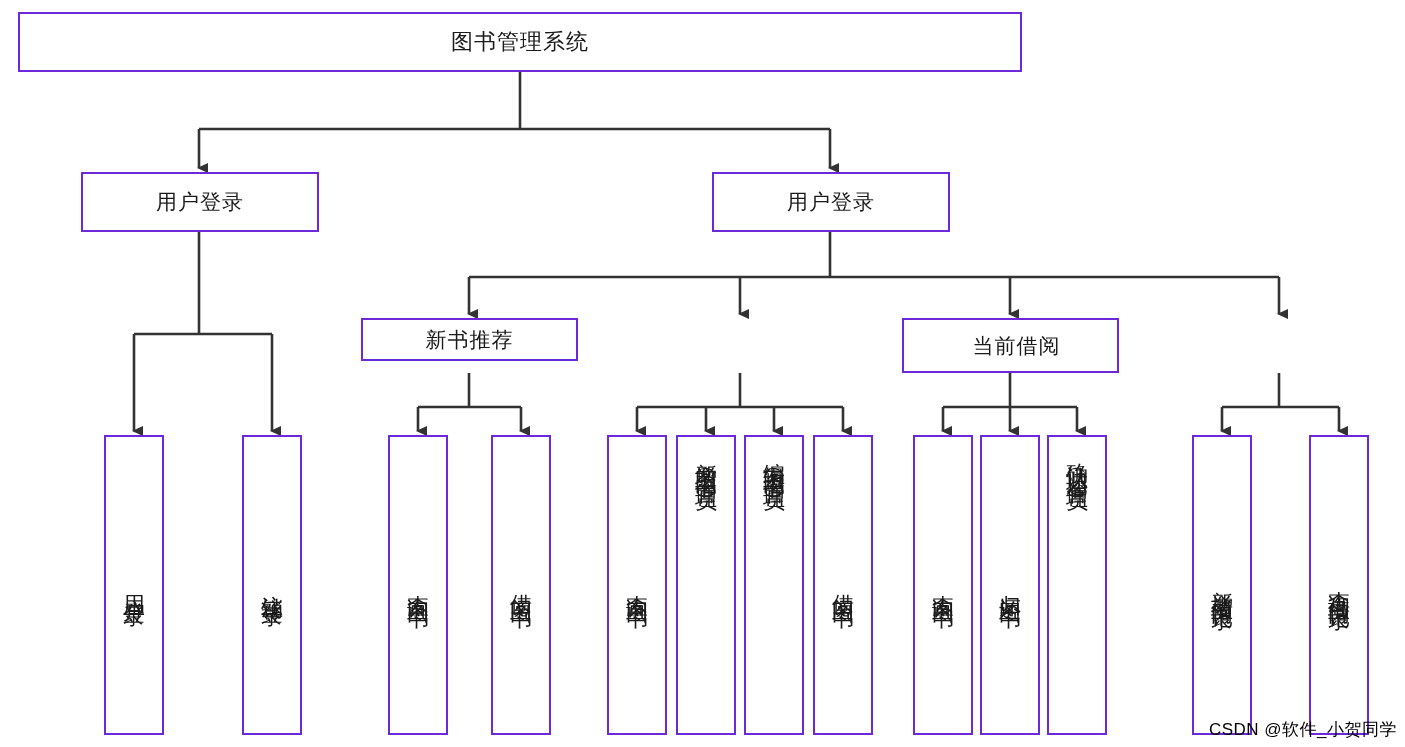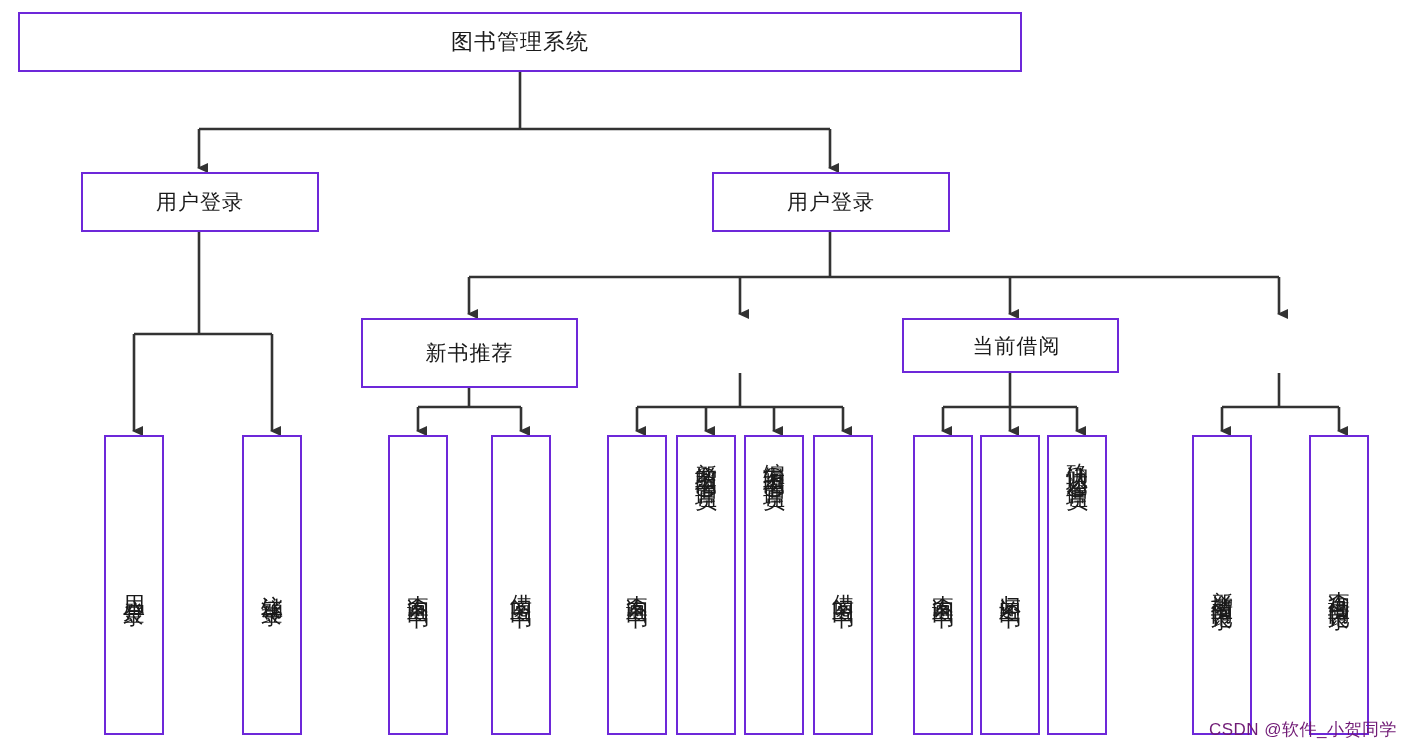--- a/index.html
+++ b/index.html
@@ -66,21 +66,21 @@
     text-orientation: upright;
     font-size: 22px;
     letter-spacing: 4px;
     line-height: 1;
   }
   .watermark {
     position: absolute;
     right: 8px;
     bottom: 6px;
     font-size: 17px;
-    color: #701a75;
+    color: #000000;
     letter-spacing: 0.5px;
     white-space: nowrap;
     user-select: none;
   }
 </style>
 </head>
 <body>
 
 <div id="diagram-root">
 
@@ -140,21 +140,21 @@
   </div>
 
   <div class="node horiz" style="left:81px; top:172px; width:238px; height:60px;">
     <span class="label">用户登录</span>
   </div>
 
   <div class="node horiz" style="left:712px; top:172px; width:238px; height:60px;">
     <span class="label">用户登录</span>
   </div>
 
-  <div class="node horiz" style="left:361px; top:318px; width:217px; height:70px;">
+  <div class="node horiz" style="left:361px; top:318px; width:217px; height:43px;">
     <span class="label">新书推荐</span>
   </div>
 
 
   <div class="node horiz" style="left:902px; top:318px; width:217px; height:55px;padding-left:12px;">
     <span class="label">当前借阅</span>
   </div>
 
 
   <div class="node vert centered" style="left:104px; top:435px; width:60px; height:300px;">

